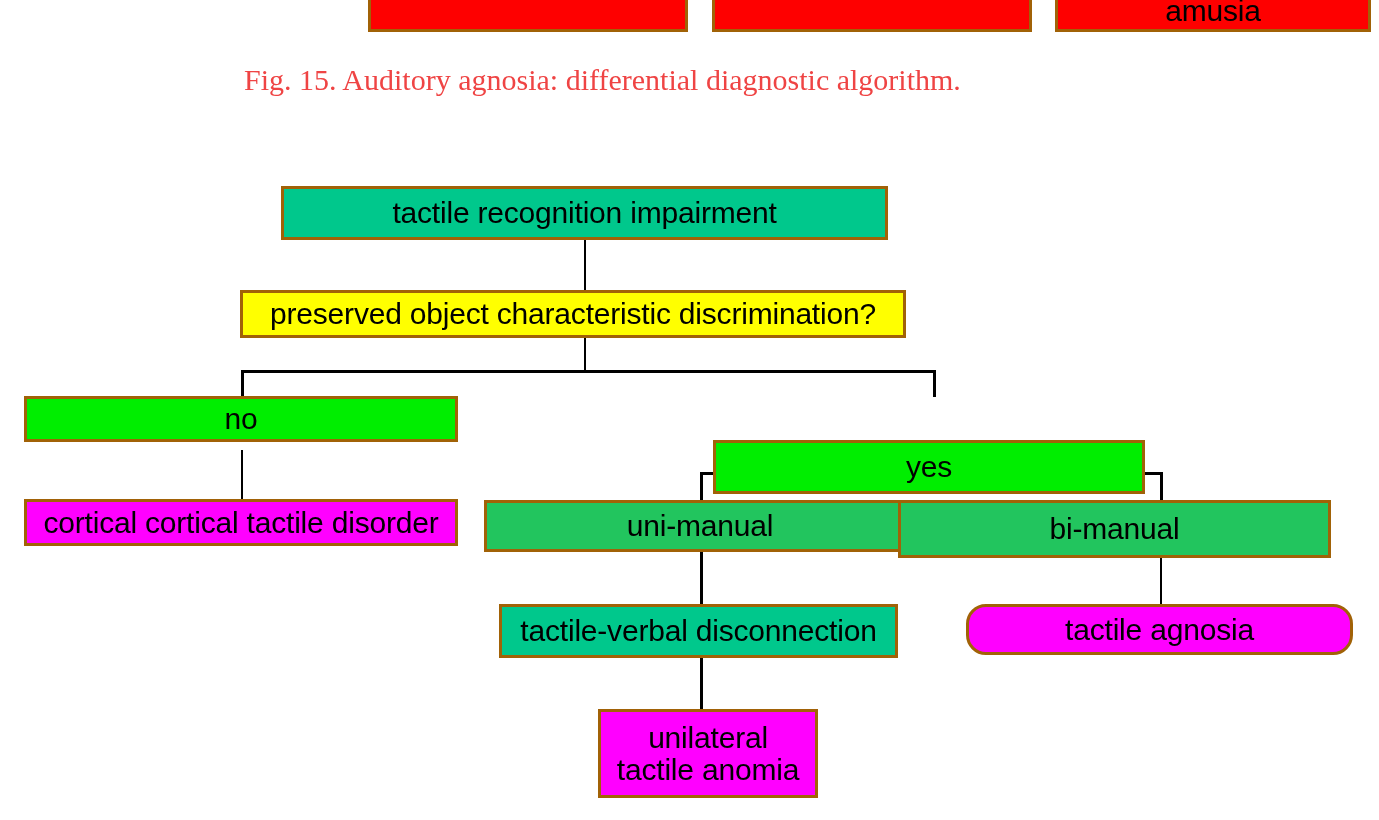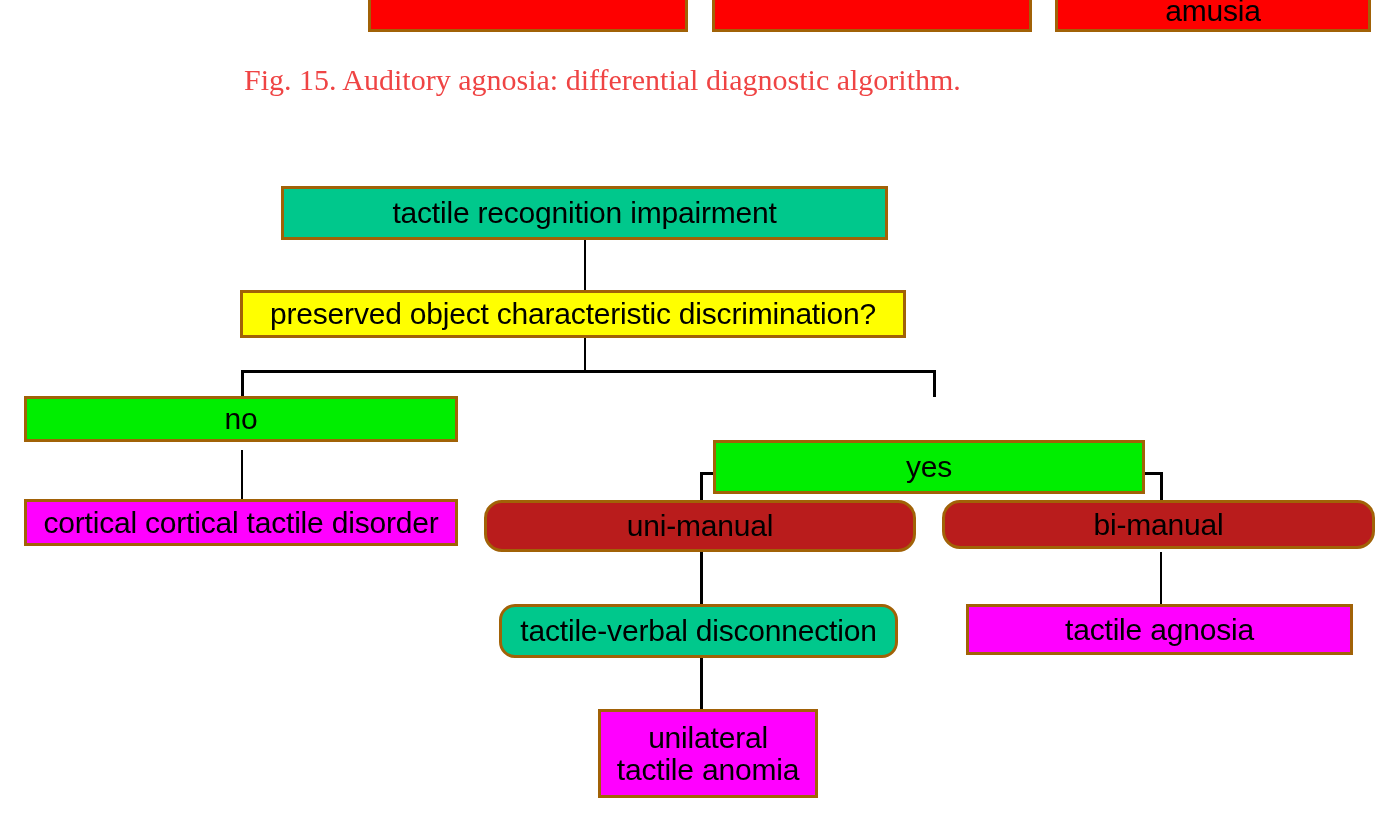--- a/index.html
+++ b/index.html
@@ -35,21 +35,21 @@
     font-family: "Liberation Sans", sans-serif;
     font-size: 30px;
     line-height: 1.06;
     white-space: pre-line;
     letter-spacing: -0.2px;
   }
   .node.teal    { background: #00c88c; }
   .node.yellow  { background: #ffff00; }
   .node.green   { background: #00ee00; }
   .node.magenta { background: #ff00ff; }
-  .node.cyan    { background: #b91c1c; border-radius: 18px; }
+  .node.cyan    { background: #22c55e; }
   .node.red     { background: #fe0000; }
 
   
   .node.clipped {
     border-top: none;
     align-items: flex-end;
     padding-bottom: 2px;
   }
 
   
@@ -112,22 +112,22 @@
   <div class="node yellow" style="left:240px; top:290px; width:666px; height:48px;">preserved object characteristic discrimination?</div>
 
   <div class="node green" style="left:24px; top:396px; width:434px; height:46px;">no</div>
 
   <div class="node green" style="left:713px; top:396px; width:432px; height:54px;margin-top:44px;">yes</div>
 
   <div class="node magenta" style="left:24px; top:499px; width:434px; height:47px;">cortical cortical tactile disorder</div>
 
   <div class="node cyan" style="left:484px; top:500px; width:432px; height:52px;">uni-manual</div>
 
-  <div class="node cyan" style="left:942px; top:500px; width:433px; height:49px;">bi-manual</div>
+  <div class="node cyan" style="left:898px; top:500px; width:433px; height:58px;">bi-manual</div>
 
-  <div class="node teal" style="left:499px; top:604px; width:399px; height:54px;border-radius:16px;">tactile-verbal disconnection</div>
+  <div class="node teal" style="left:499px; top:604px; width:399px; height:54px;">tactile-verbal disconnection</div>
 
-  <div class="node magenta" style="left:966px; top:604px; width:387px; height:51px;">tactile agnosia</div>
+  <div class="node magenta" style="left:966px; top:604px; width:387px; height:51px;border-radius:20px;">tactile agnosia</div>
 
   <div class="node magenta" style="left:598px; top:709px; width:220px; height:89px;">unilateral
 tactile anomia</div>
 
 </div>
 
 </body></html>

